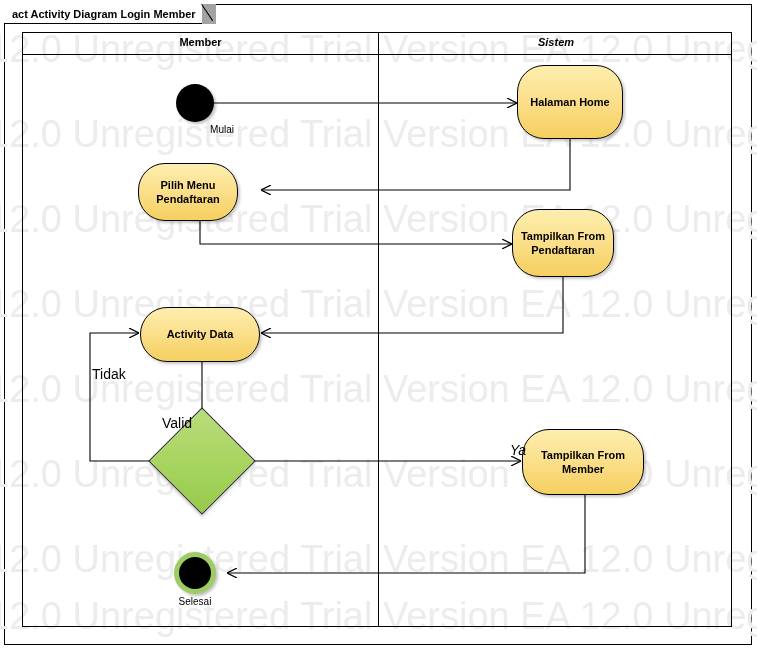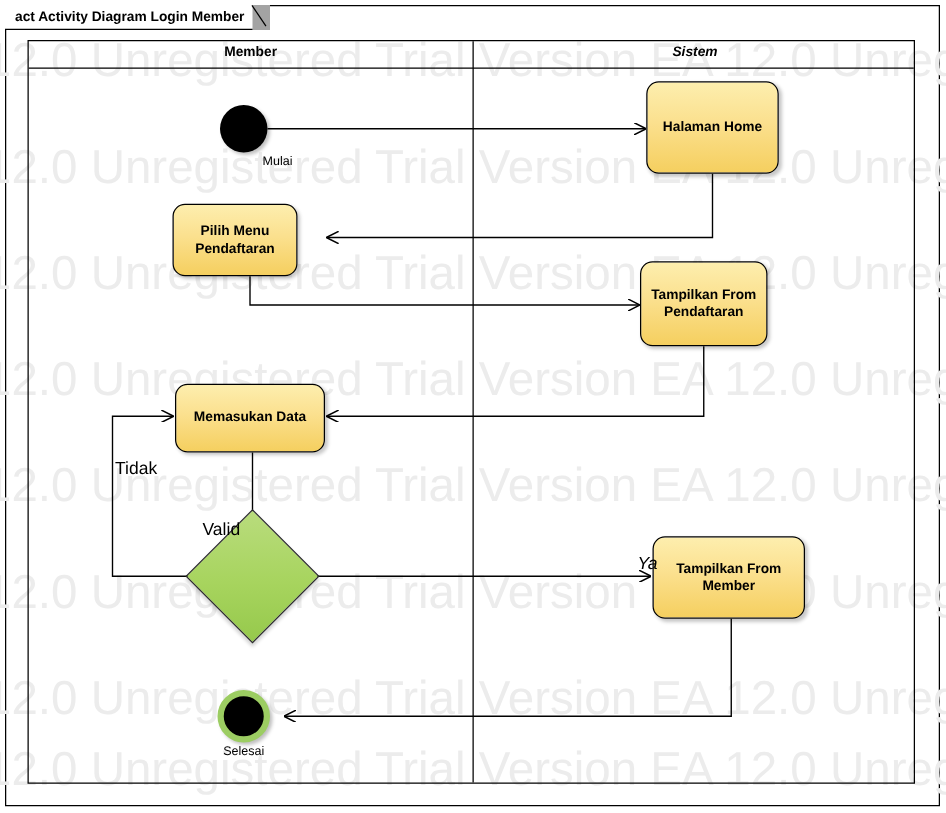--- a/index.html
+++ b/index.html
@@ -145,21 +145,21 @@
   .nodes {
     position: absolute;
     left: 0; top: 0;
     width: 757px; height: 650px;
     z-index: 4;
   }
   .action {
     position: absolute;
     box-sizing: border-box;
     border: 1px solid #000000;
-    border-radius: 10px;
+    border-radius: 27px;
     background: linear-gradient(180deg, #fdeeae 0%, #fbe08e 45%, #f5cf5f 100%);
     box-shadow: 2px 2px 3px rgba(0,0,0,0.22);
     display: flex;
     align-items: center;
     justify-content: center;
     text-align: center;
     font-size: 11px;
     font-weight: bold;
     color: #000000;
     line-height: 1.3;
@@ -281,21 +281,21 @@
     </div>
 
     <div class="action" style="left:512px; top:209px; width:102px; height:68px;">
       <span>
         <span>Tampilkan From</span><br>
         <span>Pendaftaran</span>
       </span>
     </div>
 
     <div class="action" style="left:140px; top:307px; width:120px; height:55px;">
-      <span>Memasukan Data</span>
+      <span>Activity Data</span>
     </div>
 
     <div class="decision" style="left:164px; top:423px;"></div>
 
     <div class="action" style="left:522px; top:429px; width:122px; height:66px;">
       <span>
         <span>Tampilkan From</span><br>
         <span>Member</span>
       </span>
     </div>

